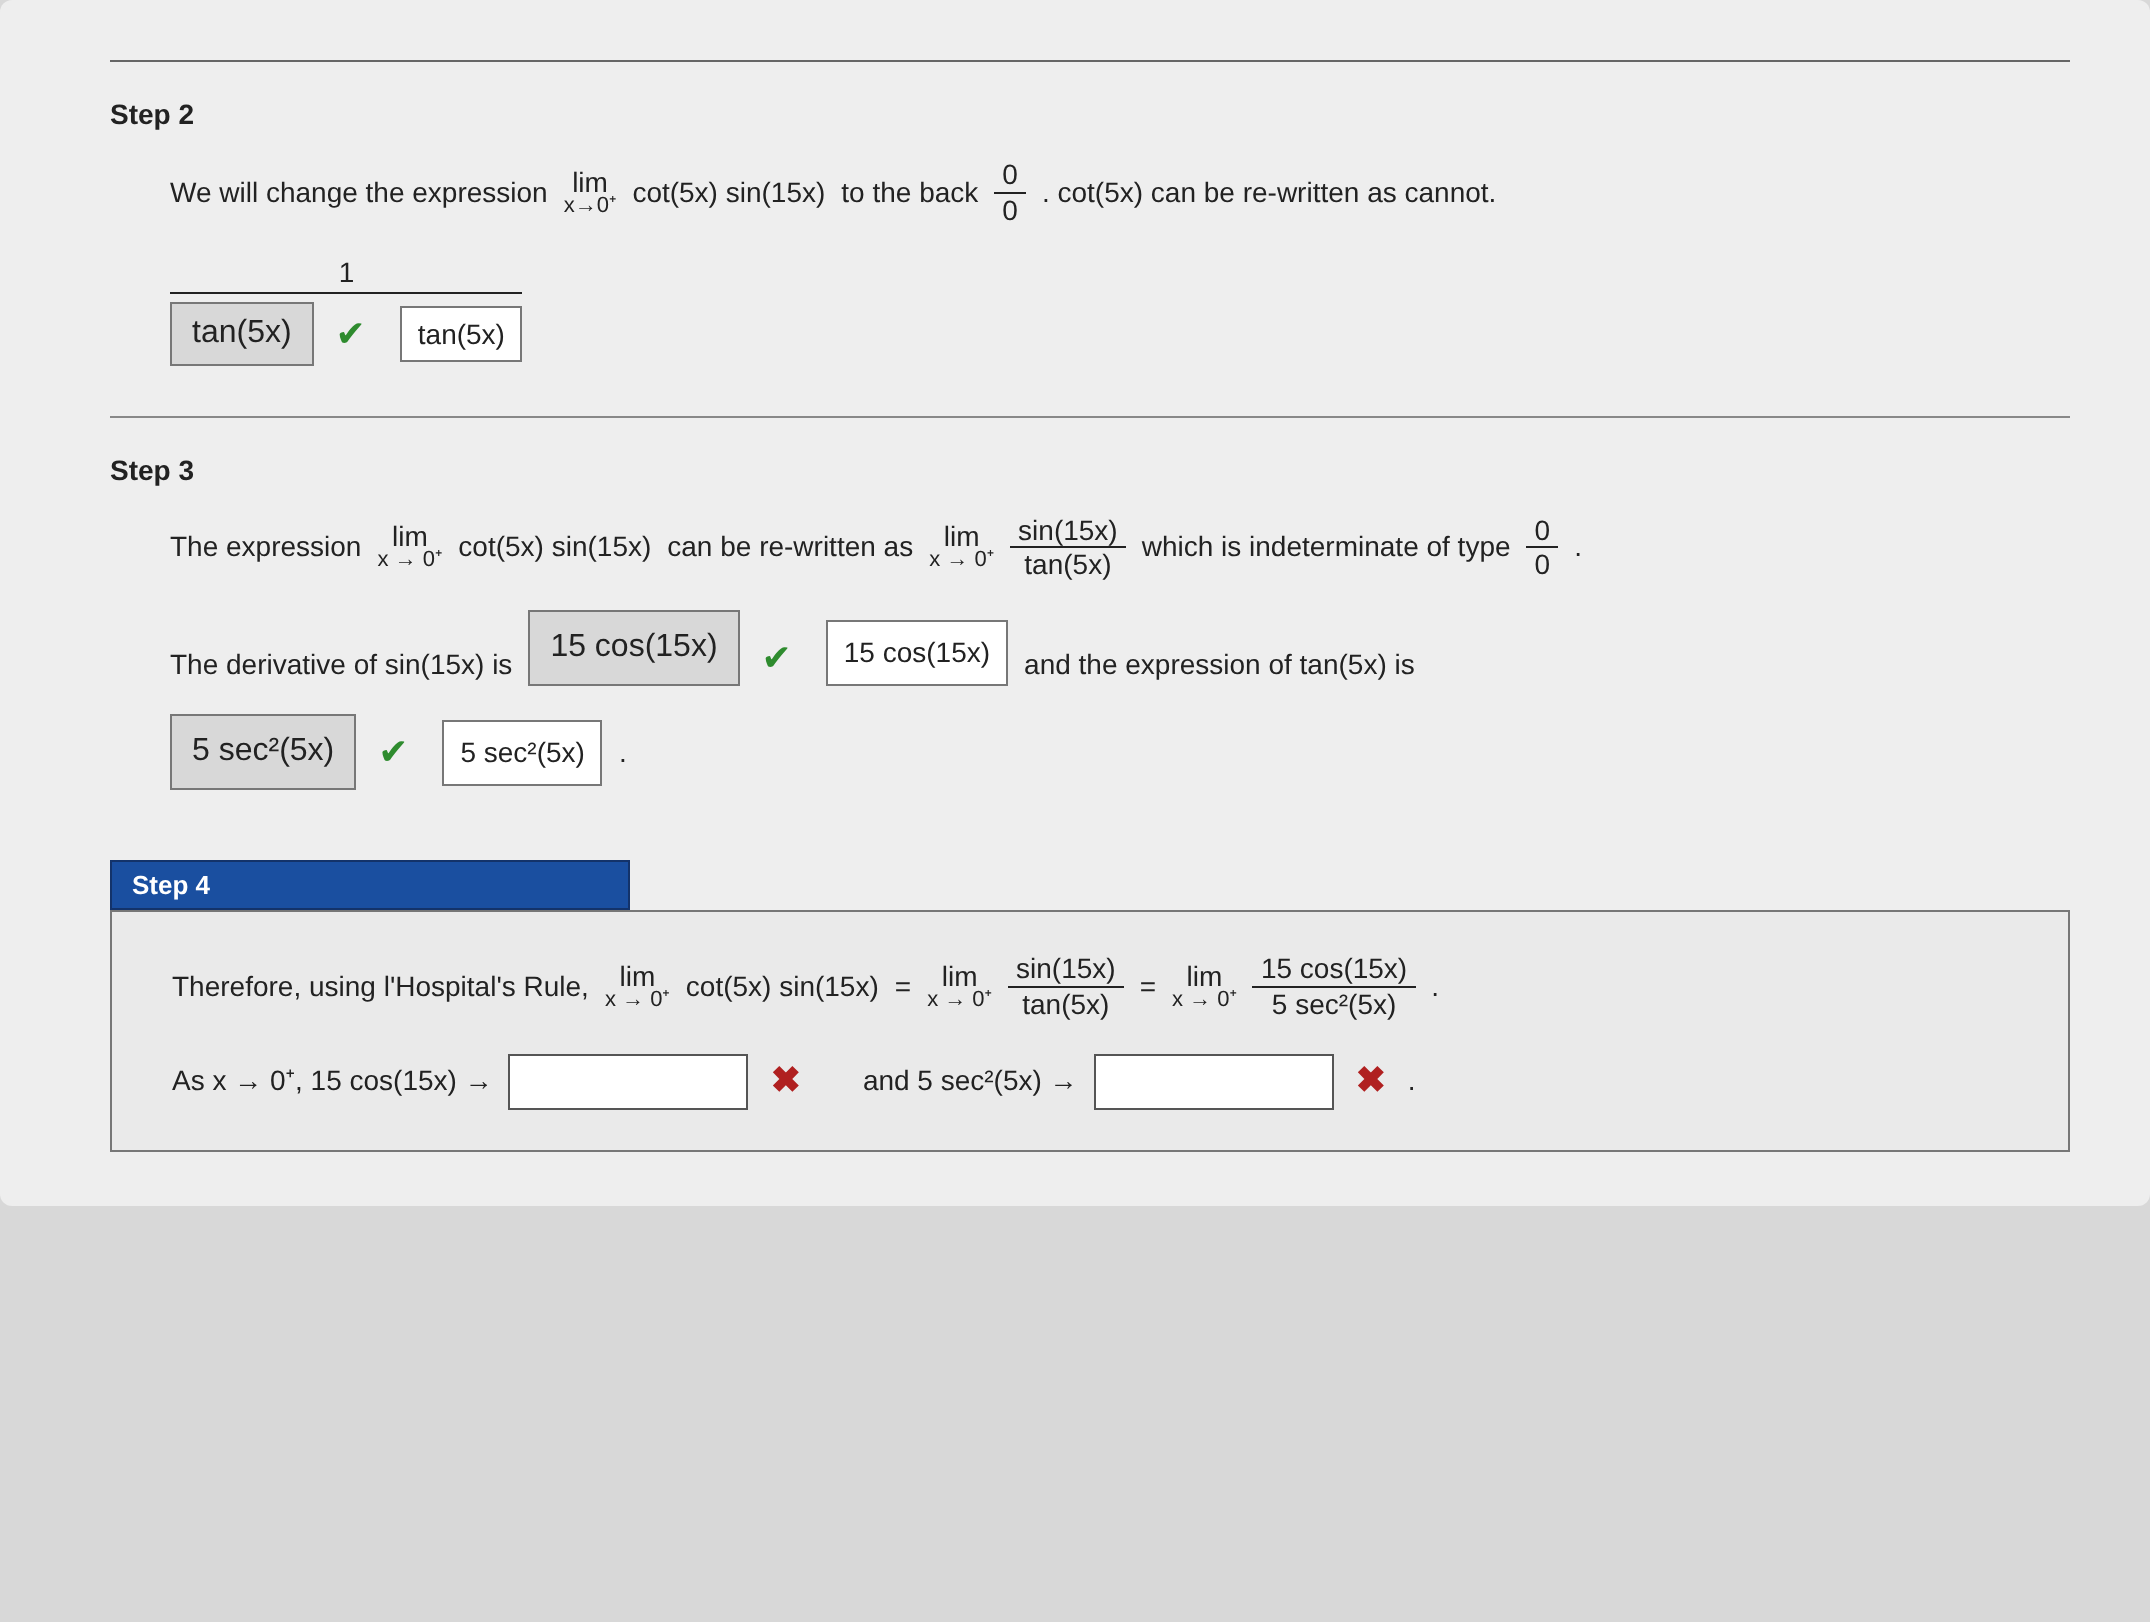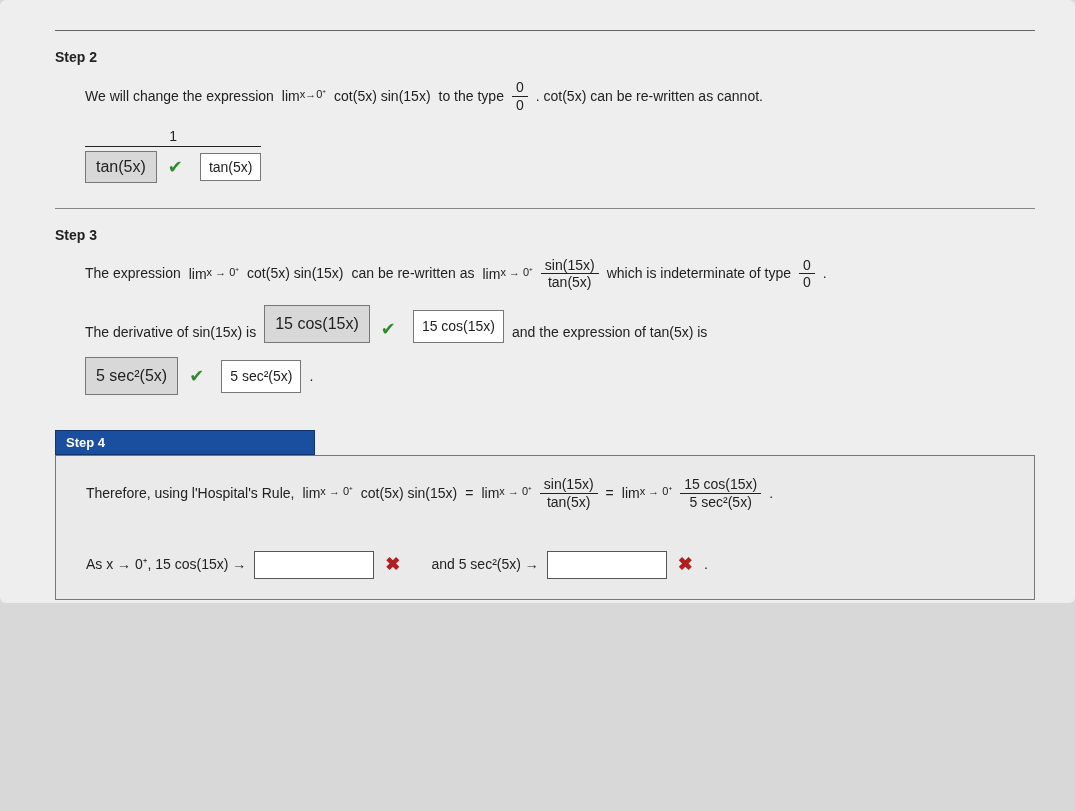--- a/index.html
+++ b/index.html
@@ -24,21 +24,21 @@
     border-top: 1px solid #888;
   }
   .step.first { border-top: 1.5px solid #666; margin-top: 10px;}
   .step-title {
     font-weight: bold;
     font-size: 14px;
     margin-bottom: 14px;
   }
   .indent { margin-left: 30px; }
   .mathline { display: flex; align-items: center; flex-wrap: wrap; gap: 8px; line-height: 1.5; }
-  .limit { display: inline-flex; flex-direction: row; align-items: flex-start; font-size: 14px; }
+  .limit { display: inline-flex; flex-direction: column; align-items: center; font-size: 14px; }
   .limit .top { line-height: 1;}
   .limit .bot { font-size: 11px; line-height: 1; }
   .frac { display: inline-flex; flex-direction: column; align-items: center; vertical-align: middle; }
   .frac .num { border-bottom: 1px solid #222; padding: 0 4px; line-height: 1.2; }
   .frac .den { padding: 0 4px; line-height: 1.2; }
 
   .answer-box {
     display: inline-block;
     background: #d8d8d8;
     border: 1px solid #777;
@@ -107,21 +107,21 @@
   <div class="step first">
     <div class="step-title">Step 2</div>
     <div class="indent">
       <div class="mathline">
         <span>We will change the expression</span>
         <span class="limit">
           <span class="top">lim</span>
           <span class="bot">x→0⁺</span>
         </span>
         <span>cot(5x) sin(15x)</span>
-        <span>to the type</span>
+        <span>to the back</span>
         <span class="frac">
           <span class="num">0</span>
           <span class="den">0</span>
         </span>
         <span>. cot(5x) can be re-written as cannot.</span>
       </div>
 
       <div class="frac-wrap">
         <div class="num-row">1</div>
         <div class="den-row">
@@ -202,21 +202,21 @@
           <span class="top">lim</span>
           <span class="bot">x → 0⁺</span>
         </span>
         <span class="frac">
           <span class="num">15 cos(15x)</span>
           <span class="den">5 sec²(5x)</span>
         </span>
         <span>.</span>
       </div>
 
-      <div class="mathline" style="margin-top:40px;">
+      <div class="mathline" style="margin-top:16px;">
         <span>As x → 0⁺, 15 cos(15x) →</span>
         <span class="input-blank"></span>
         <span class="wrong">✖</span>
         <span style="margin-left:20px;">and 5 sec²(5x) →</span>
         <span class="input-blank"></span>
         <span class="wrong">✖</span>
         <span>.</span>
       </div>
 
     </div>

